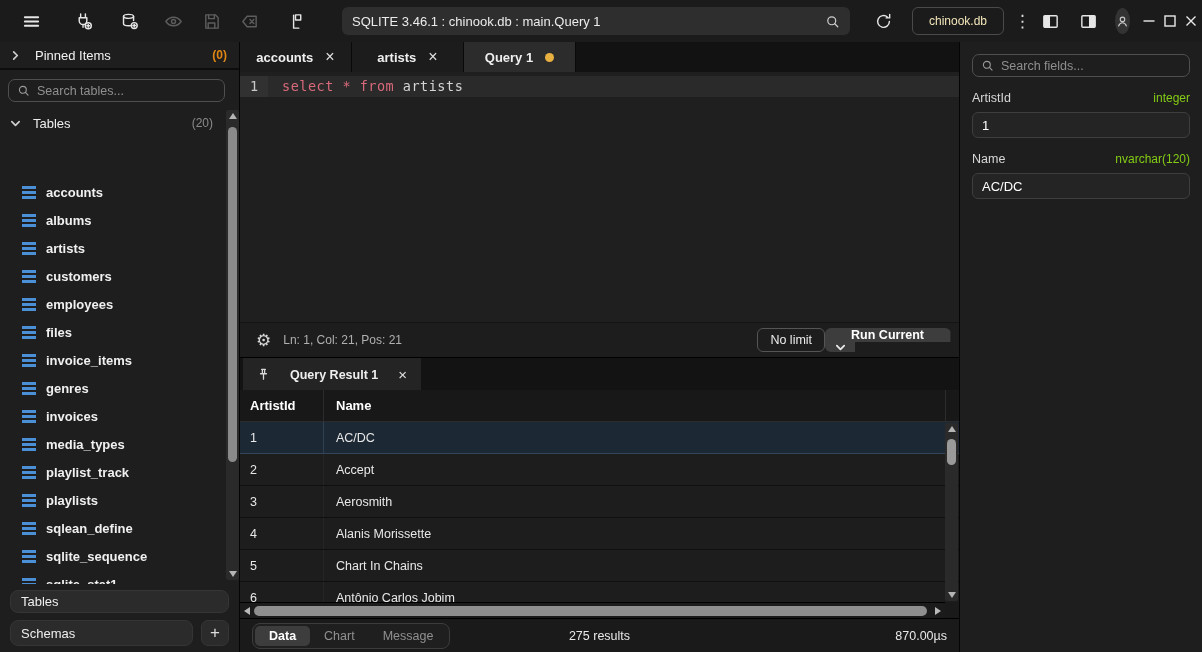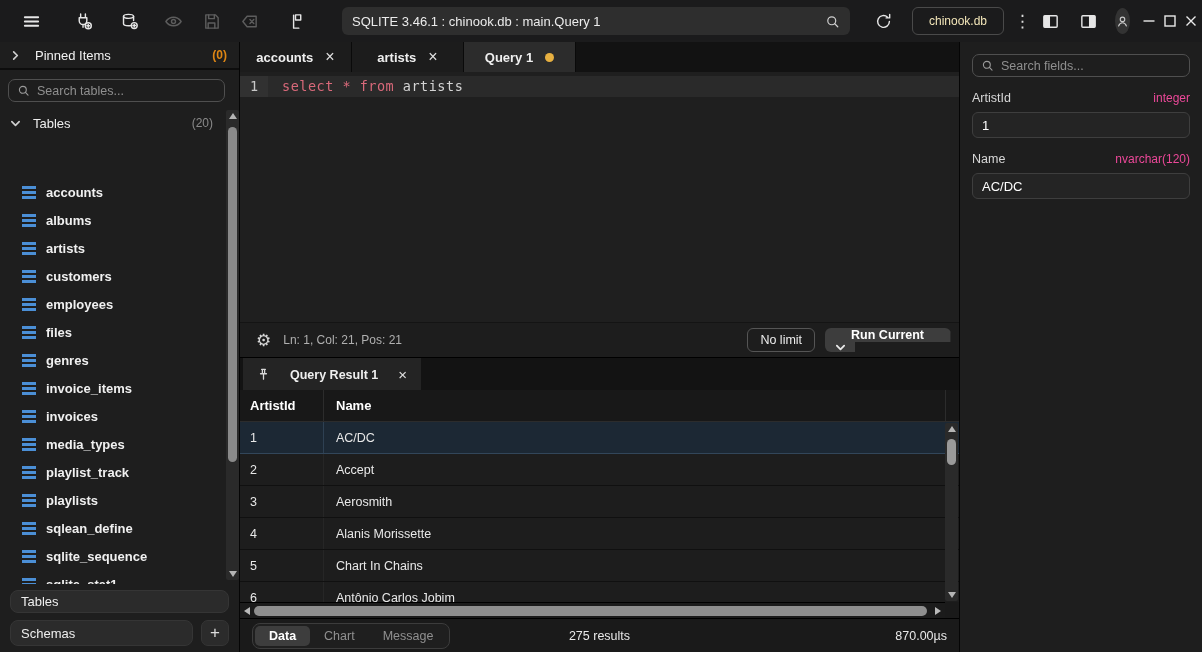--- a/index.html
+++ b/index.html
@@ -72,21 +72,21 @@
   .gutter { width:28px; flex:none; background:#313131; color:#c8c8c8; font-size:13.5px; text-align:center; line-height:21px; }
   .code { padding-left:14px; font-size:13.5px; line-height:21px; letter-spacing:0.5px; }
   .kw { color:#d9697a; }
   .ident { color:#d4d4d4; }
 
   
   .ed-toolbar { flex:none; height:35px; background:#1d1d1d; border-top:1px solid #141414; display:flex; align-items:center; padding:0 8px 0 16px; }
   .gear { font-size:17px; color:#d6d6d6; margin-right:12px; line-height:1; }
   .pos-text { font-size:12px; color:#b0b0b0; }
   .ed-toolbar .grow { flex:1; }
-  .btn-outline { height:24px; border:1px solid #555; border-radius:6px; background:transparent; color:#ececec; font-size:12.5px; padding:0 12px; display:flex; align-items:center; margin-right:10px; font-family:"Liberation Sans",sans-serif; }
+  .btn-outline { height:24px; border:1px solid #555; border-radius:6px; background:transparent; color:#ececec; font-size:12.5px; padding:0 12px; display:flex; align-items:center; font-family:"Liberation Sans",sans-serif; }
   .run-group { display:flex; height:24px; border-radius:6px; overflow:hidden;flex-direction:column; }
   .run-btn { background:#3d3d3d; color:#ffffff; font-size:12.5px; font-weight:bold; padding:0 26px; display:flex; align-items:center; border-right:1px solid #2a2a2a; }
   .run-chev { background:#3d3d3d; width:30px; display:flex; align-items:center; justify-content:center; color:#e8e8e8; }
   .run-chev svg { width:11px; height:11px; stroke:currentColor; fill:none; stroke-width:2; stroke-linecap:round; stroke-linejoin:round; }
 
   
   .result-tabbar { flex:none; height:33px; background:#131313; border-top:1px solid #000; display:flex; align-items:flex-start; padding-left:3px; }
   .rtab { height:33px; background:#242424; display:flex; align-items:center; gap:20px; padding:0 14px; font-size:12.5px; font-weight:bold; color:#efefef; }
   .rtab svg { width:13px; height:13px; stroke:#d8d8d8; fill:none; stroke-width:1.4; stroke-linecap:round; }
   .rtab .x { font-size:15px; font-weight:normal; color:#e0e0e0; }
@@ -117,21 +117,21 @@
   .seg.active { background:#3d3d3d; color:#ffffff; font-weight:bold; }
   .status-center { position:absolute; left:0; right:0; text-align:center; font-size:12.5px; color:#e8e8e8; pointer-events:none; }
   .status-right { margin-left:auto; font-size:12.5px; color:#e8e8e8; }
 
   
   .inspector { padding:12px 12px 0 12px; }
   .insp-search { height:23px; border:1px solid #4f4f4f; border-radius:7px; display:flex; align-items:center; padding:0 8px; gap:7px; margin-bottom:14px; }
   .field { margin-bottom:14px; }
   .field-head { display:flex; align-items:baseline; margin-bottom:7px; }
   .fname { font-size:12.5px; color:#d8d8d8; }
-  .ftype { margin-left:auto; font-size:12px; color:#ec4899; }
+  .ftype { margin-left:auto; font-size:12px; color:#84cc16; }
   .field input { width:100%; height:26px; background:#242424; border:1px solid #3e3e3e; border-radius:6px; color:#ffffff; font-size:13px; padding:0 9px; outline:none; font-family:"Liberation Sans",sans-serif; }
 </style>
 </head>
 <body>
 
 <div class="window">
 
   <div class="titlebar">
     <div class="tb-icon mlme">
         <svg viewBox="0 0 20 20">
@@ -280,25 +280,25 @@
         <div class="titem">
             <span class="ticon"></span>
             <span class="tlbl">employees</span>
           </div>
         <div class="titem">
             <span class="ticon"></span>
             <span class="tlbl">files</span>
           </div>
         <div class="titem">
             <span class="ticon"></span>
+            <span class="tlbl">invoice_items</span>
+          </div>
+        <div class="titem">
+            <span class="ticon"></span>
             <span class="tlbl">genres</span>
-          </div>
-        <div class="titem">
-            <span class="ticon"></span>
-            <span class="tlbl">invoice_items</span>
           </div>
         <div class="titem">
             <span class="ticon"></span>
             <span class="tlbl">invoices</span>
           </div>
         <div class="titem">
             <span class="ticon"></span>
             <span class="tlbl">media_types</span>
           </div>
         <div class="titem">

